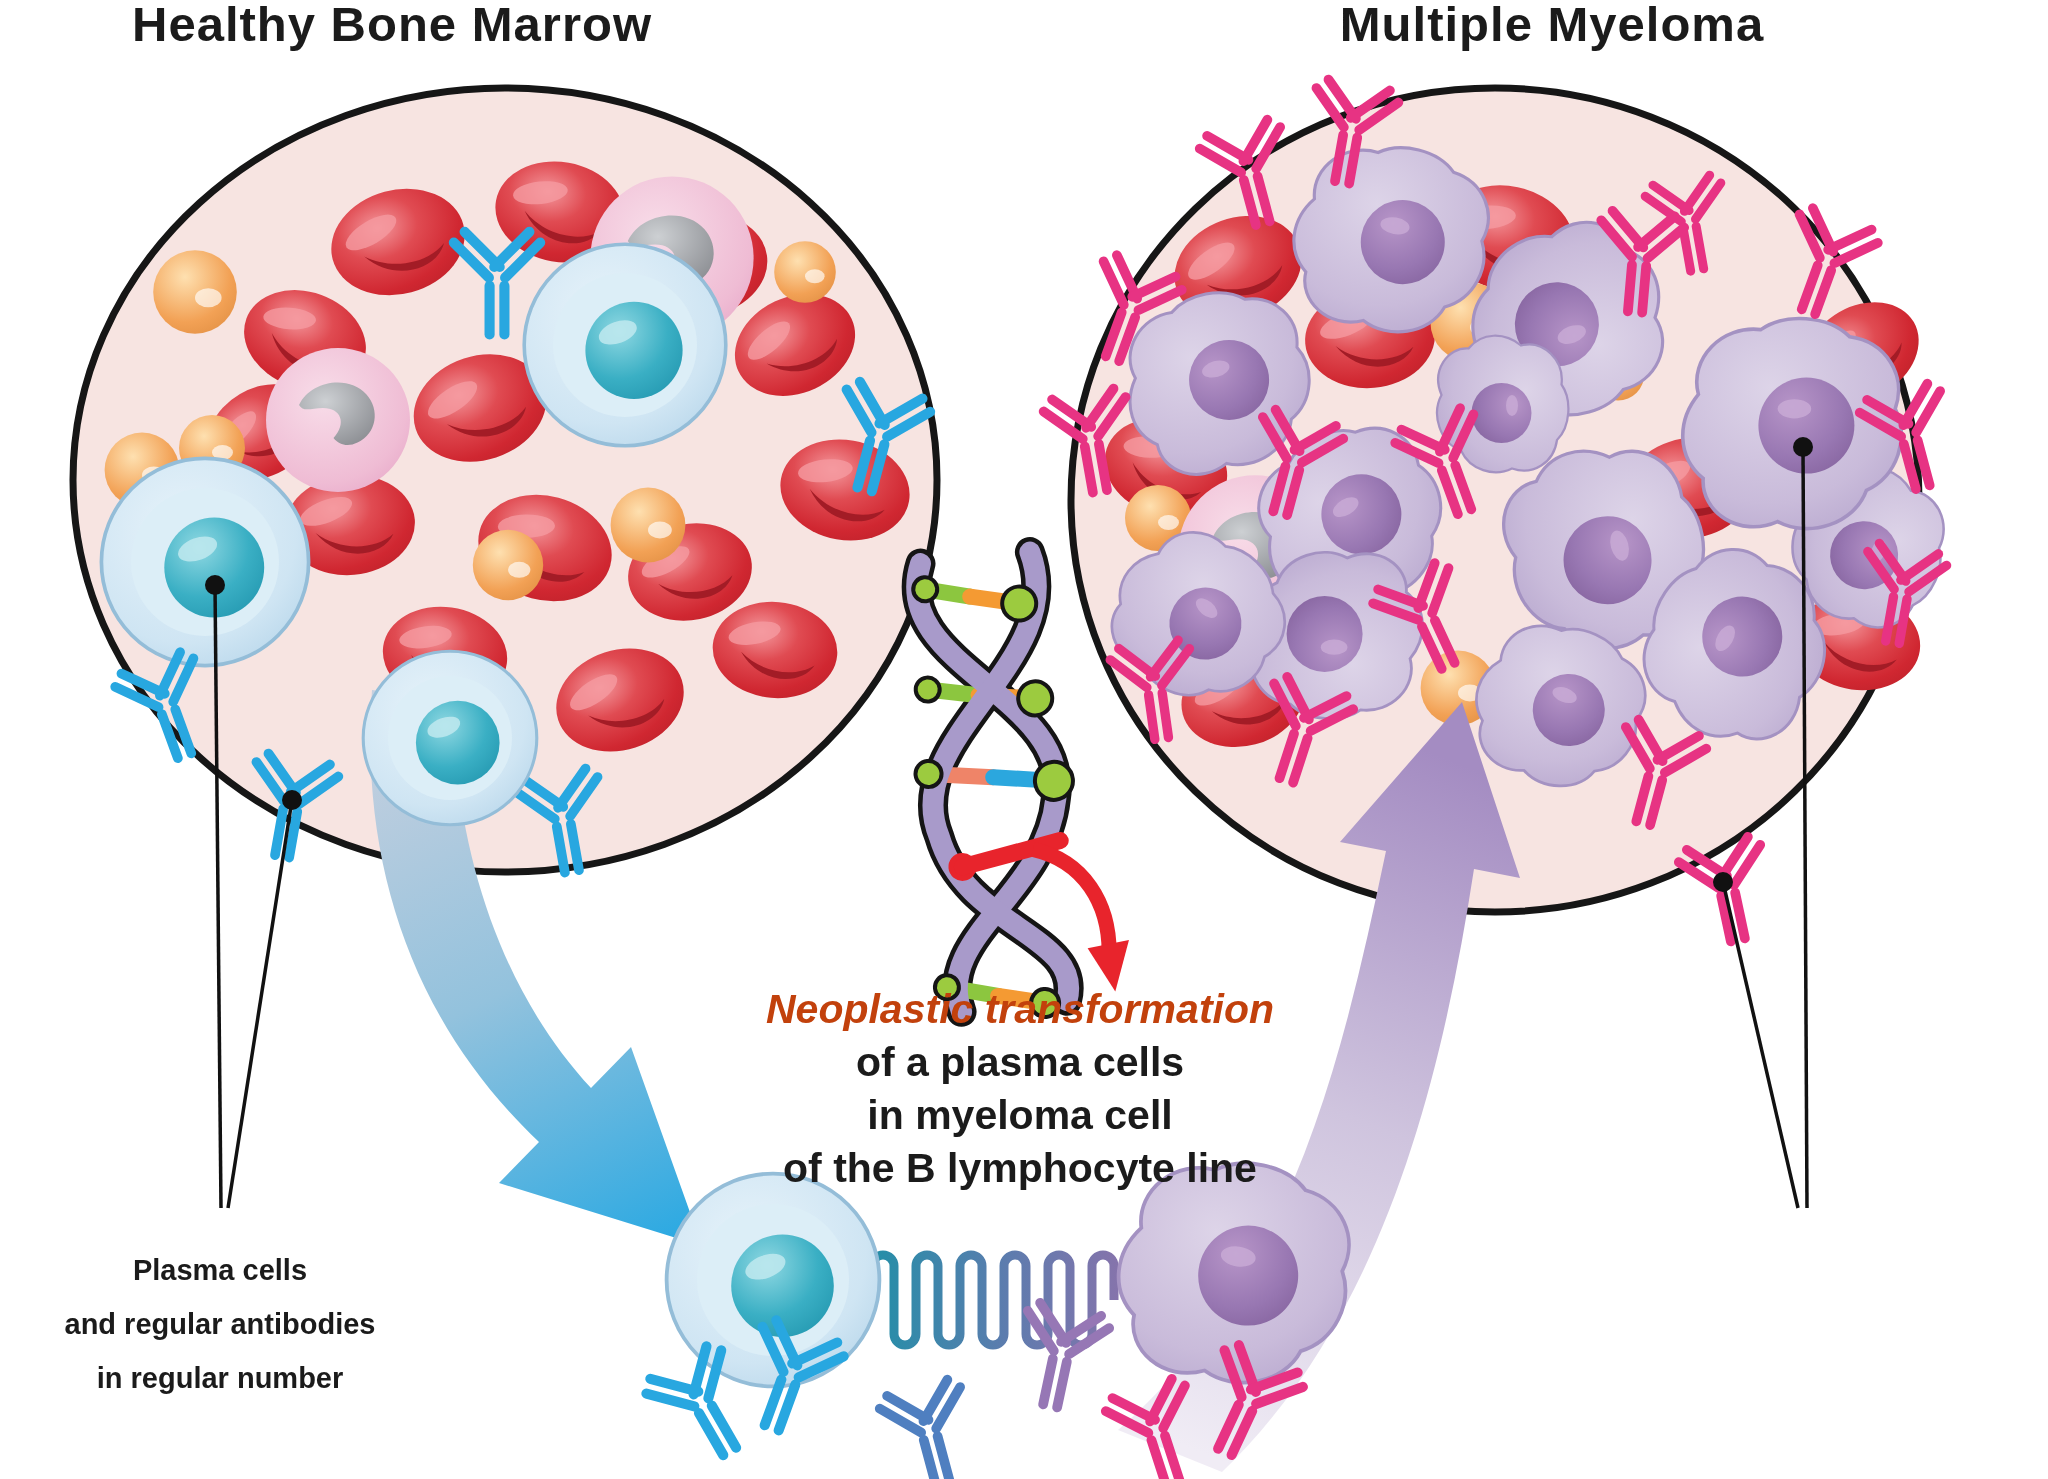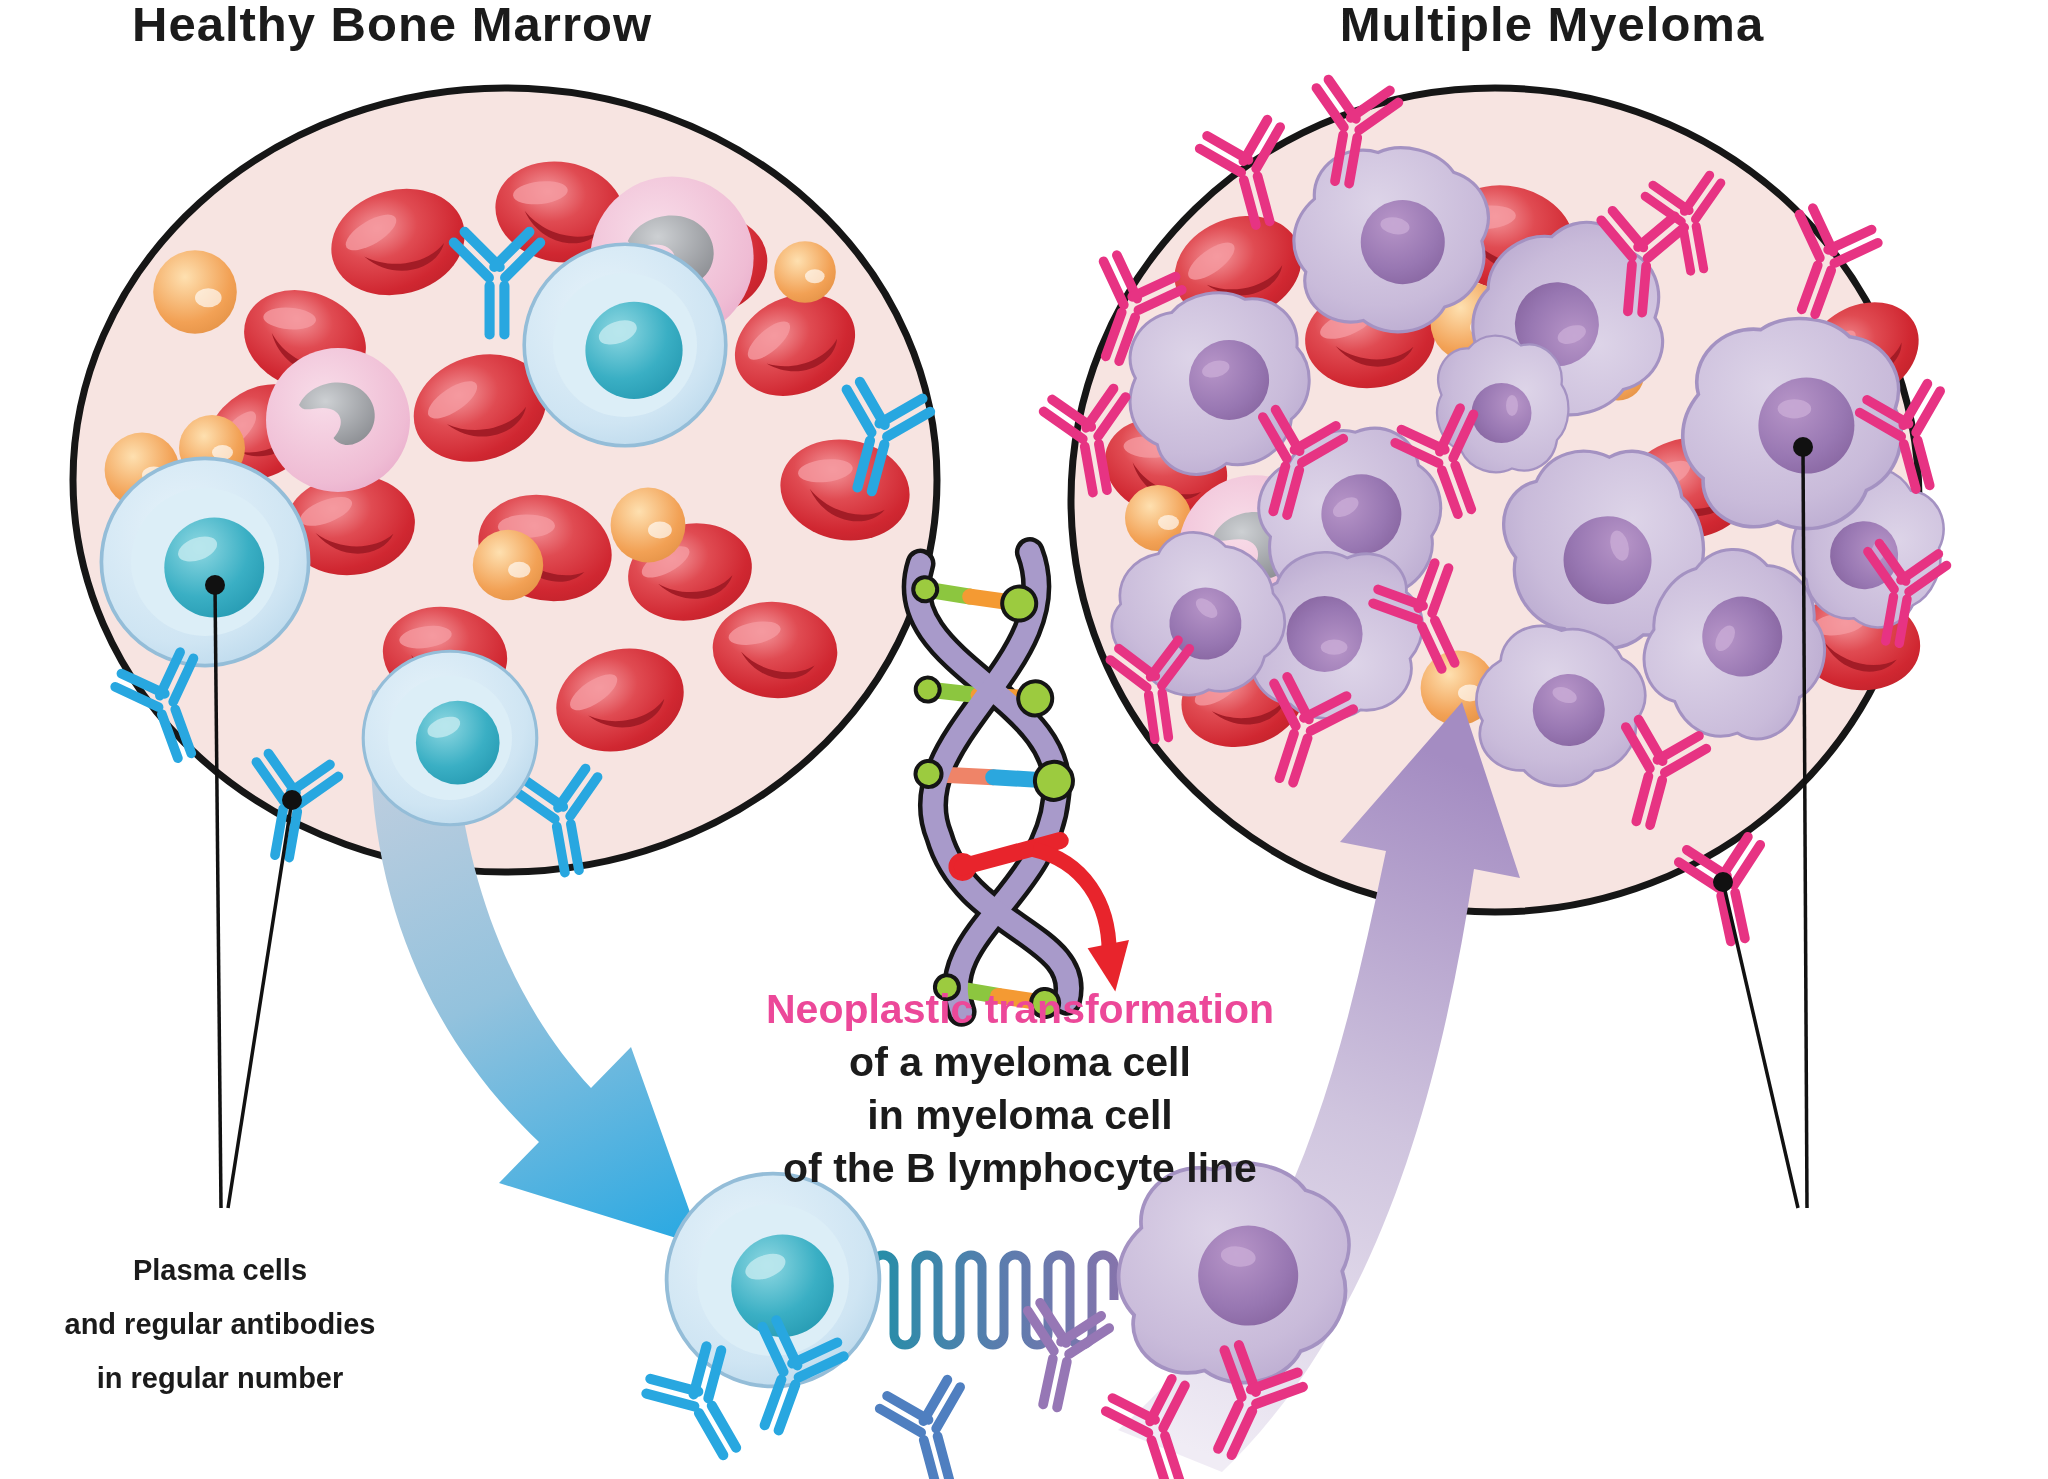--- a/index.html
+++ b/index.html
@@ -3,21 +3,21 @@
 <meta charset="utf-8">
 <style>
   html,body{margin:0;padding:0;background:#ffffff;}
   .canvas{position:relative;width:2048px;height:1479px;background:#ffffff;
           font-family:"Liberation Sans",sans-serif;overflow:hidden;}
   svg.scene{position:absolute;left:0;top:0;}
   .txt{position:absolute;transform:translateX(-50%);text-align:center;
        color:#1b1b1b;font-weight:bold;white-space:nowrap;}
   .panel-title{font-size:49px;letter-spacing:1px;top:-4px;}
   .caption .line{font-size:41px;line-height:53px;}
-  .caption .hl{color:#ec4899;}
+  .caption .hl{color:#c2410c;font-style:italic;}
   .cell-label .line{font-size:29px;line-height:54px;}
 </style>
 </head>
 <body>
 
 <div class="canvas">
 
 <svg class="scene" width="2048" height="1479" viewBox="0 0 2048 1479">
   <defs>
     <radialGradient id="gRBC" cx="0.38" cy="0.32" r="0.85">
@@ -269,21 +269,21 @@
     <circle cx="1723" cy="882" r="10"></circle>
   </g>
 </svg>
 
 <div class="txt panel-title" style="left:392px;">Healthy Bone Marrow</div>
 
 <div class="txt panel-title" style="left:1552px;">Multiple Myeloma</div>
 
 <div class="txt caption" style="left:1020px;top:983px;">
   <div class="line hl">Neoplastic transformation</div>
-  <div class="line">of a myeloma cell</div>
+  <div class="line">of a plasma cells</div>
   <div class="line">in myeloma cell</div>
   <div class="line">of the B lymphocyte line</div>
 </div>
 
 <div class="txt cell-label" style="left:220px;top:1243px;">
   <div class="line">Plasma cells</div>
   <div class="line">and regular antibodies</div>
   <div class="line">in regular number</div>
 </div>
 

